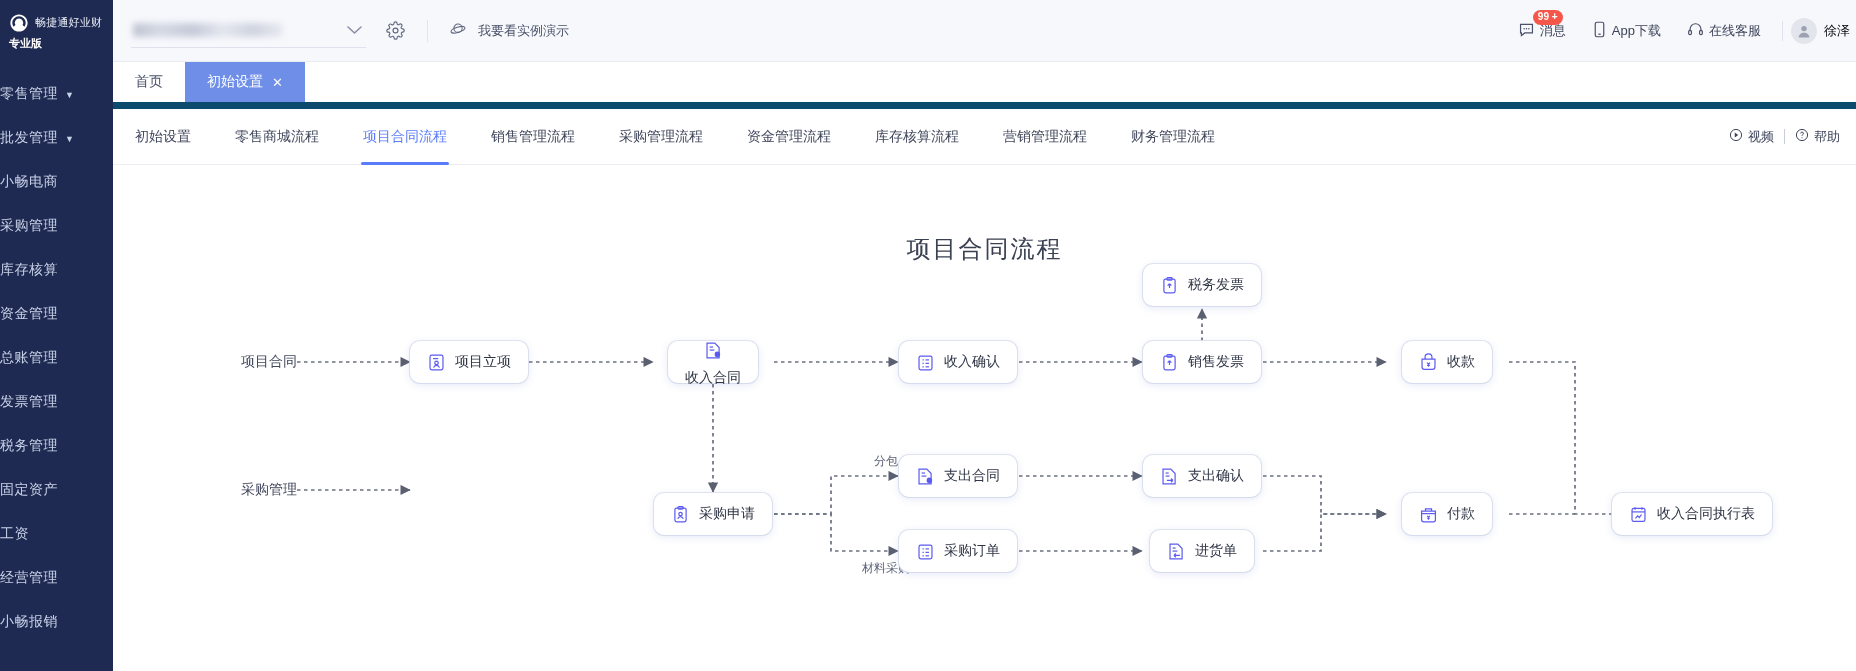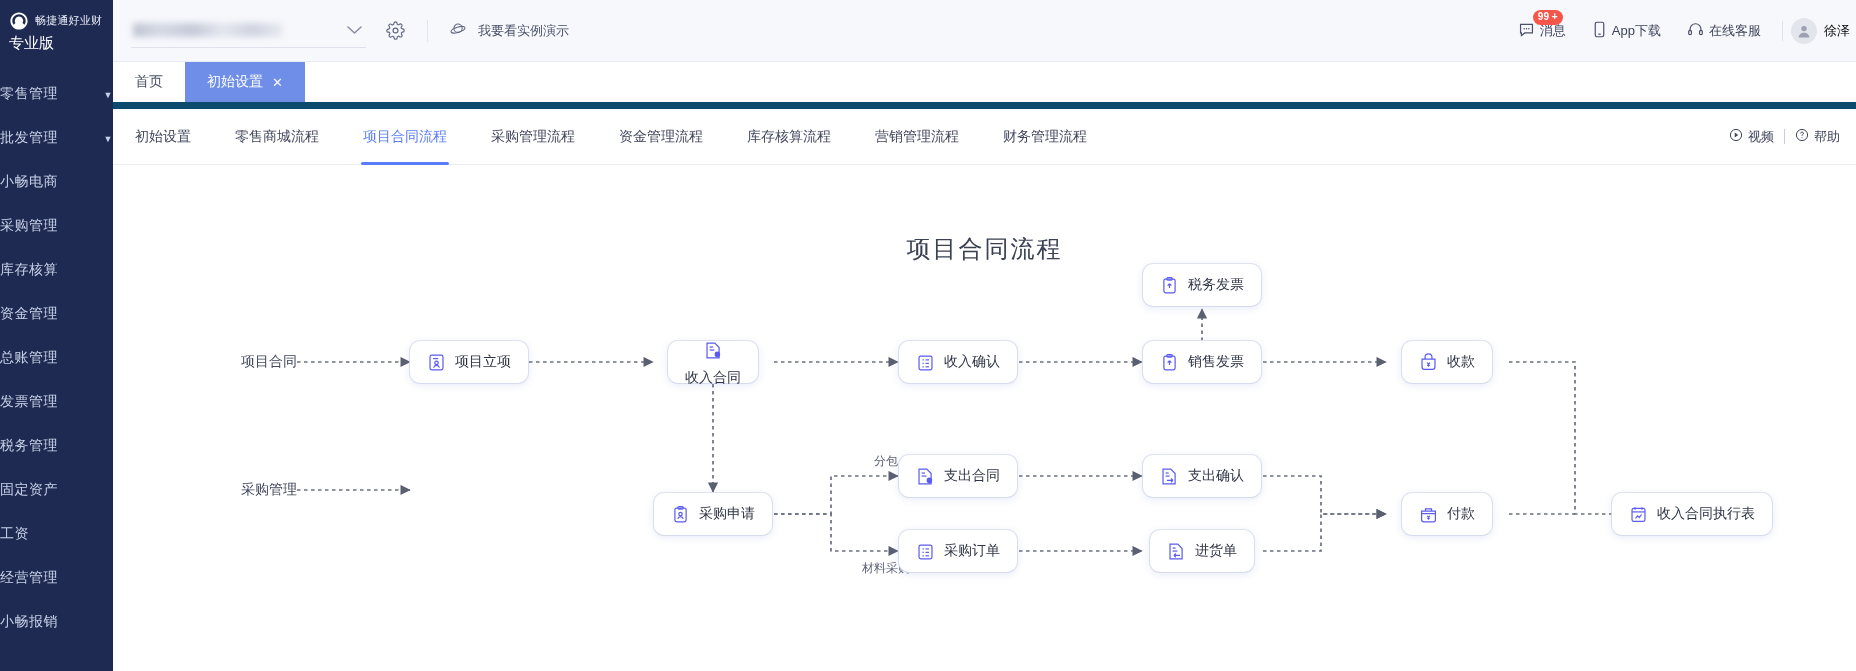--- a/index.html
+++ b/index.html
@@ -17,24 +17,24 @@
   }
   .brand {
     position: relative; height:62px; padding-left:8px;
     display:flex; flex-direction:column; justify-content:center;
   }
   .brand-row { display:flex; align-items:center; gap:5px; }
   .brand-logo { width:22px; height:22px; flex:none; }
   .brand-name {
     color:#e9edf7; font-size:11px; white-space:nowrap; letter-spacing:.2px;
   }
-  .brand-sub { color:#ffffff; font-size:15px; font-weight:normal; margin-top:2px; padding-left:1px; }
+  .brand-sub { color:#ffffff; font-size:11px; font-weight:bold; margin-top:2px; padding-left:1px; }
   .nav { padding-top:10px; }
   .nav-item {
-    height:44px; display:flex; align-items:center; justify-content:space-between;
+    height:44px; display:flex; align-items:center; justify-content:flex-start;
     color:#c9d2e8; font-size:14px; letter-spacing:.5px; cursor:pointer;
     position:relative;
   }
   .nav-item .caret {
     font-size:9px; margin-left:7px; color:#c9d2e8; transform: translateY(1px);
   }
 
   
   .header {
     position:absolute; left:113px; top:0; right:0; height:62px;
@@ -295,20 +295,23 @@
     <div class="subnav-item">
         <span>初始设置</span>
       </div>
     <div class="subnav-item">
         <span>零售商城流程</span>
       </div>
     <div class="subnav-item active">
         <span>项目合同流程</span>
       </div>
     <div class="subnav-item">
+        <span>销售管理流程</span>
+      </div>
+    <div class="subnav-item">
         <span>采购管理流程</span>
       </div>
     <div class="subnav-item">
         <span>资金管理流程</span>
       </div>
     <div class="subnav-item">
         <span>库存核算流程</span>
       </div>
     <div class="subnav-item">
         <span>营销管理流程</span>

